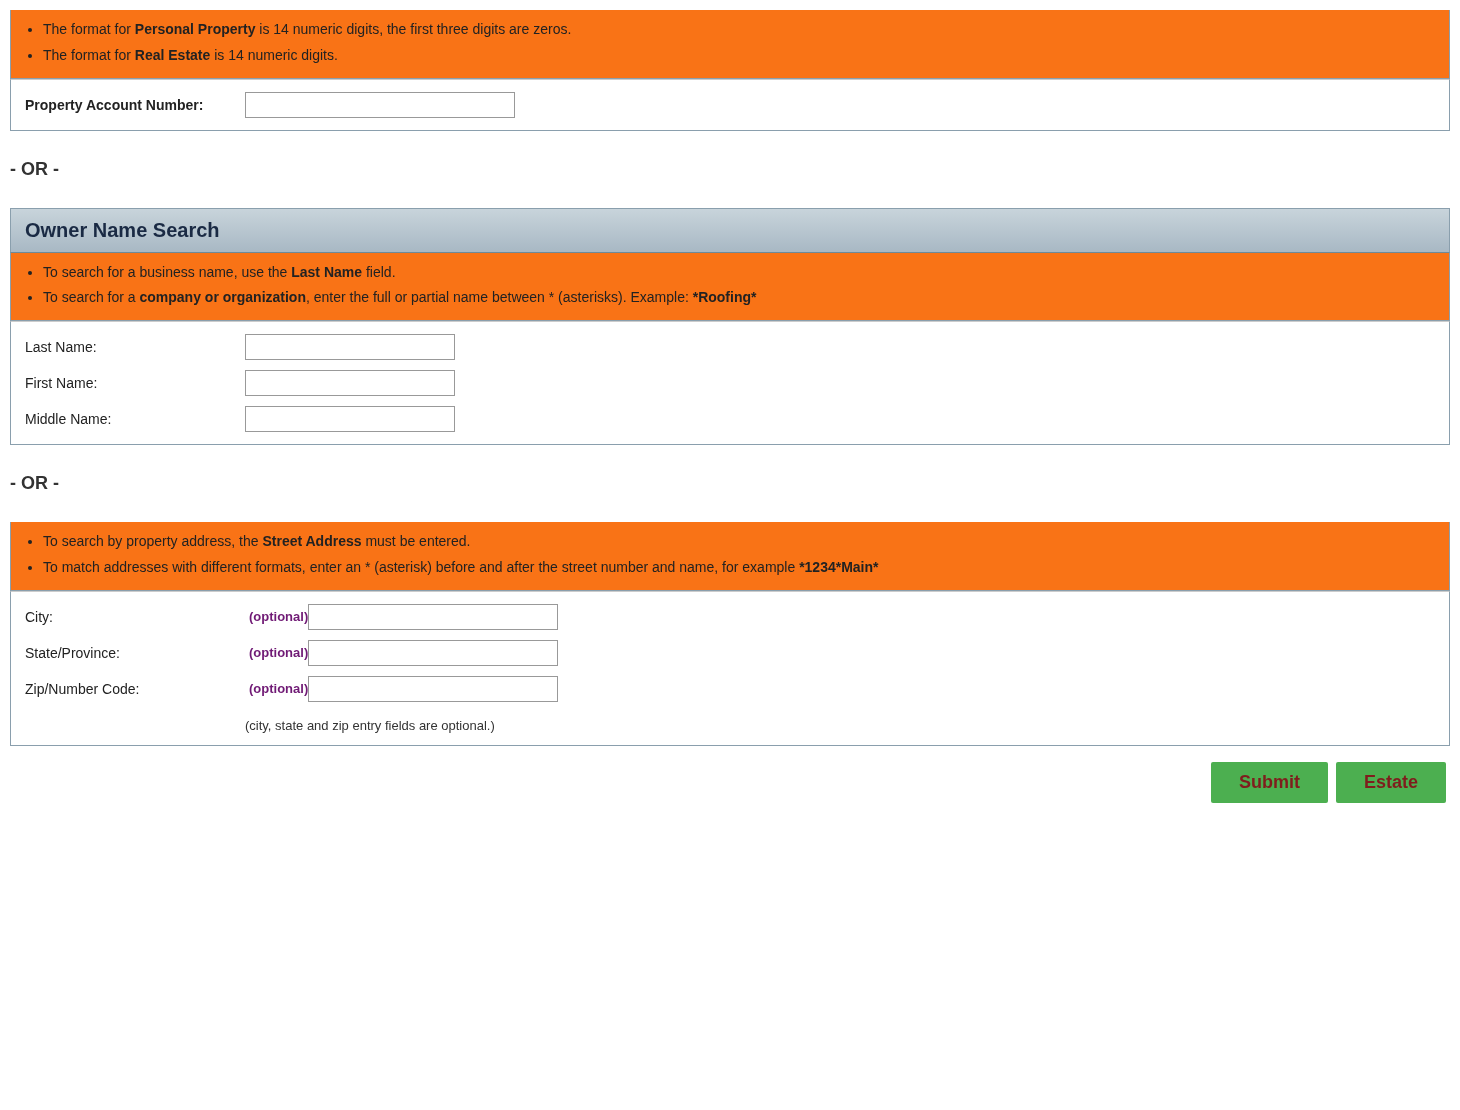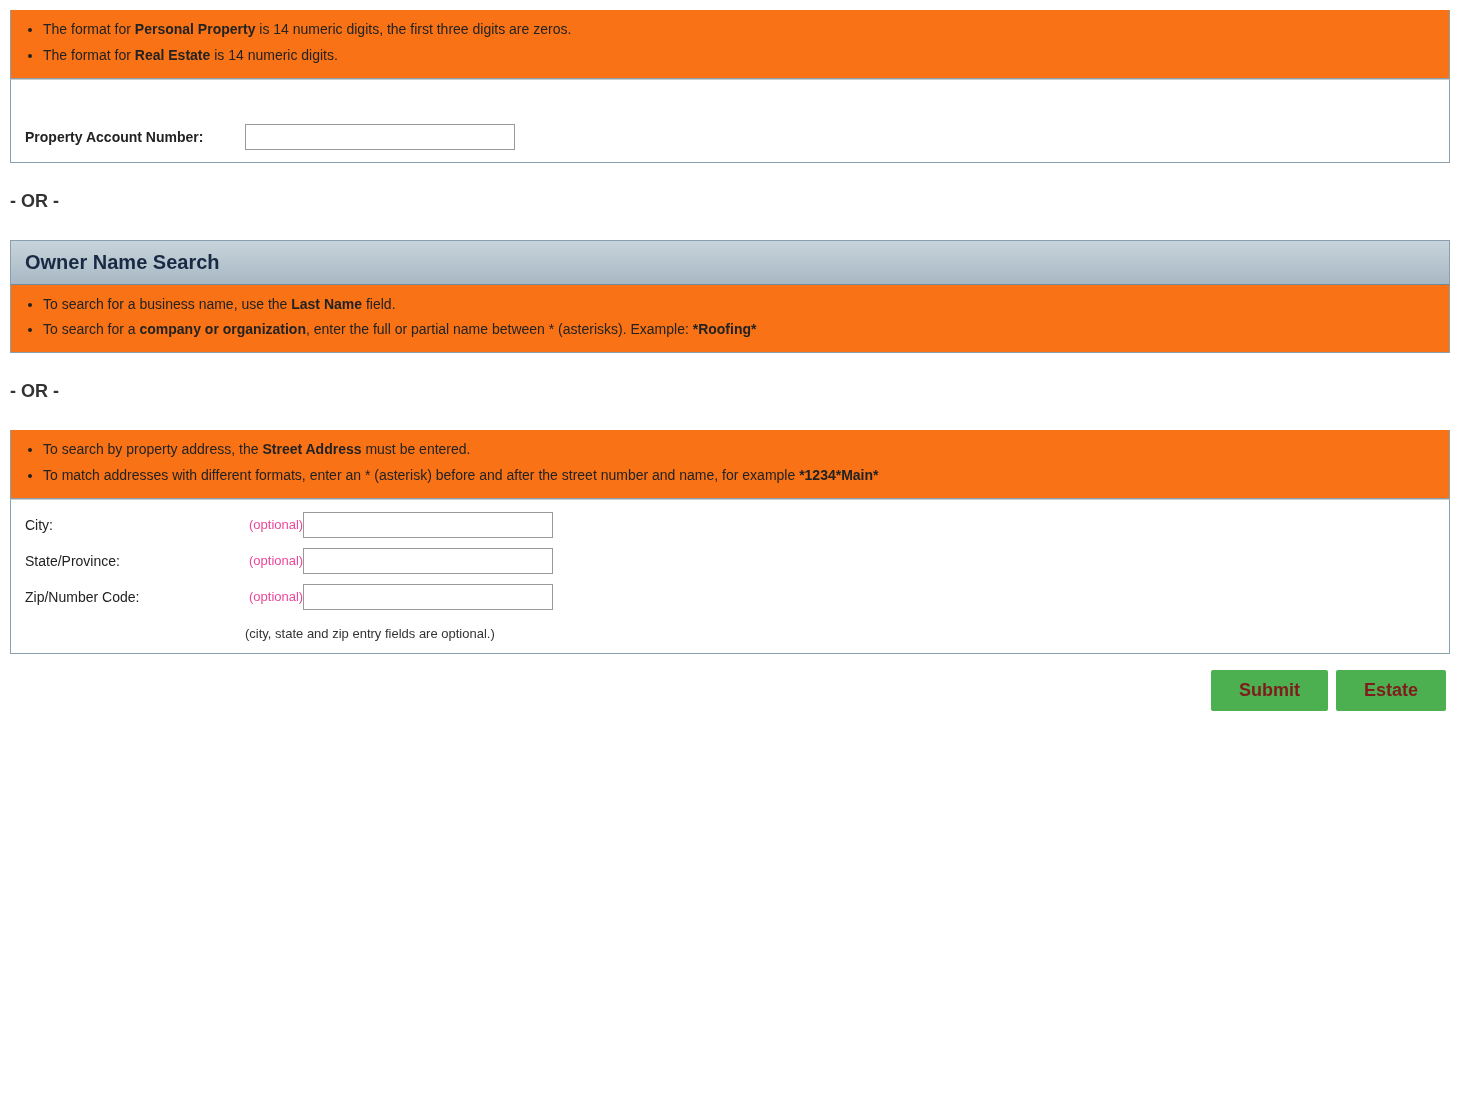--- a/index.html
+++ b/index.html
@@ -100,24 +100,25 @@
     }
 
     .or-divider {
       font-size: 18px;
       font-weight: bold;
       color: #333;
       padding: 28px 0;
     }
 
     .optional-label {
-      color: #ec4899;
+      color: #701a75;
       margin-left: 4px;
       margin-right: 0;
       font-size: 13px;
+      font-weight: bold;
     }
 
     .hint-text {
       font-size: 13px;
       color: #333;
       padding-left: 220px;
       padding-top: 6px;
     }
 
     .buttons-row {
@@ -135,21 +136,20 @@
       color: #7f1d1d;
       background-color: #4caf50;
       border: none;
       cursor: pointer;
       border-radius: 2px;
     }
 
     .parcel-row {
       display: flex;
       align-items: center;
-      margin-top: 32px;
     }
 
     .parcel-label {
       font-weight: bold;
       font-size: 14px;
       width: 220px;
     }
   </style>
 </head>
 <body>
@@ -174,20 +174,34 @@
 <div class="section-wrapper">
   <div class="section-header">
     <h2>Owner Name Search</h2>
   </div>
   <div class="section-info">
     <ul>
       <li>To search for a business name, use the <strong>Last Name</strong> field.</li>
       <li>To search for a <strong>company or organization</strong>, enter the full or partial name between * (asterisks). Example: <strong>*Roofing*</strong></li>
     </ul>
   </div>
+  <div class="section-body">
+    <div class="form-row">
+      <span class="form-label">Last Name:</span>
+      <input type="text" class="form-input input-name" style="">
+    </div>
+    <div class="form-row">
+      <span class="form-label">First Name:</span>
+      <input type="text" class="form-input input-name" style="">
+    </div>
+    <div class="form-row">
+      <span class="form-label">Middle Name:</span>
+      <input type="text" class="form-input input-name" style="">
+    </div>
+  </div>
 </div>
 
 <div class="or-divider">- OR -</div>
 
 <div class="section-wrapper">
   <div class="section-info">
     <ul>
       <li>To search by property address, the <strong>Street Address</strong> must be entered.</li>
       <li>To match addresses with different formats, enter an * (asterisk) before and after the street number and name, for example <strong>*1234*Main*</strong></li>
     </ul>

